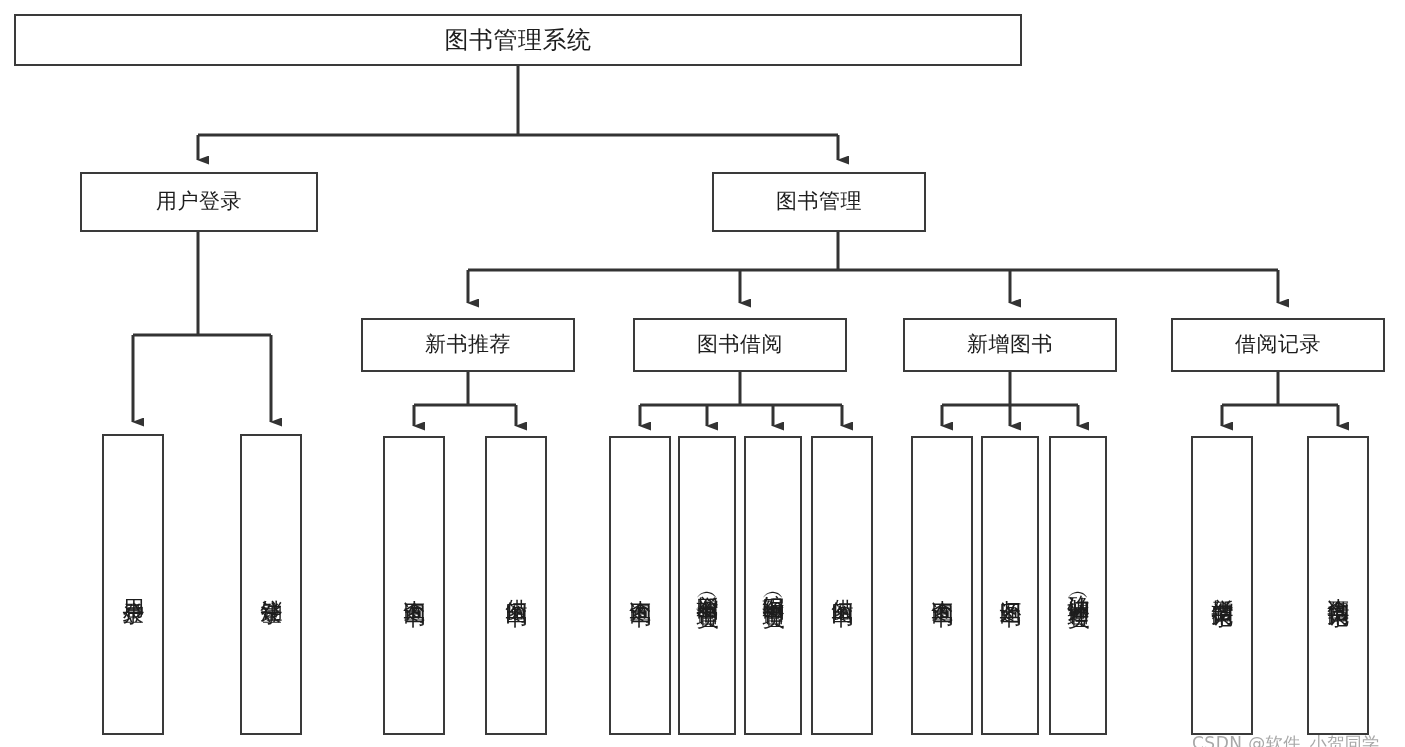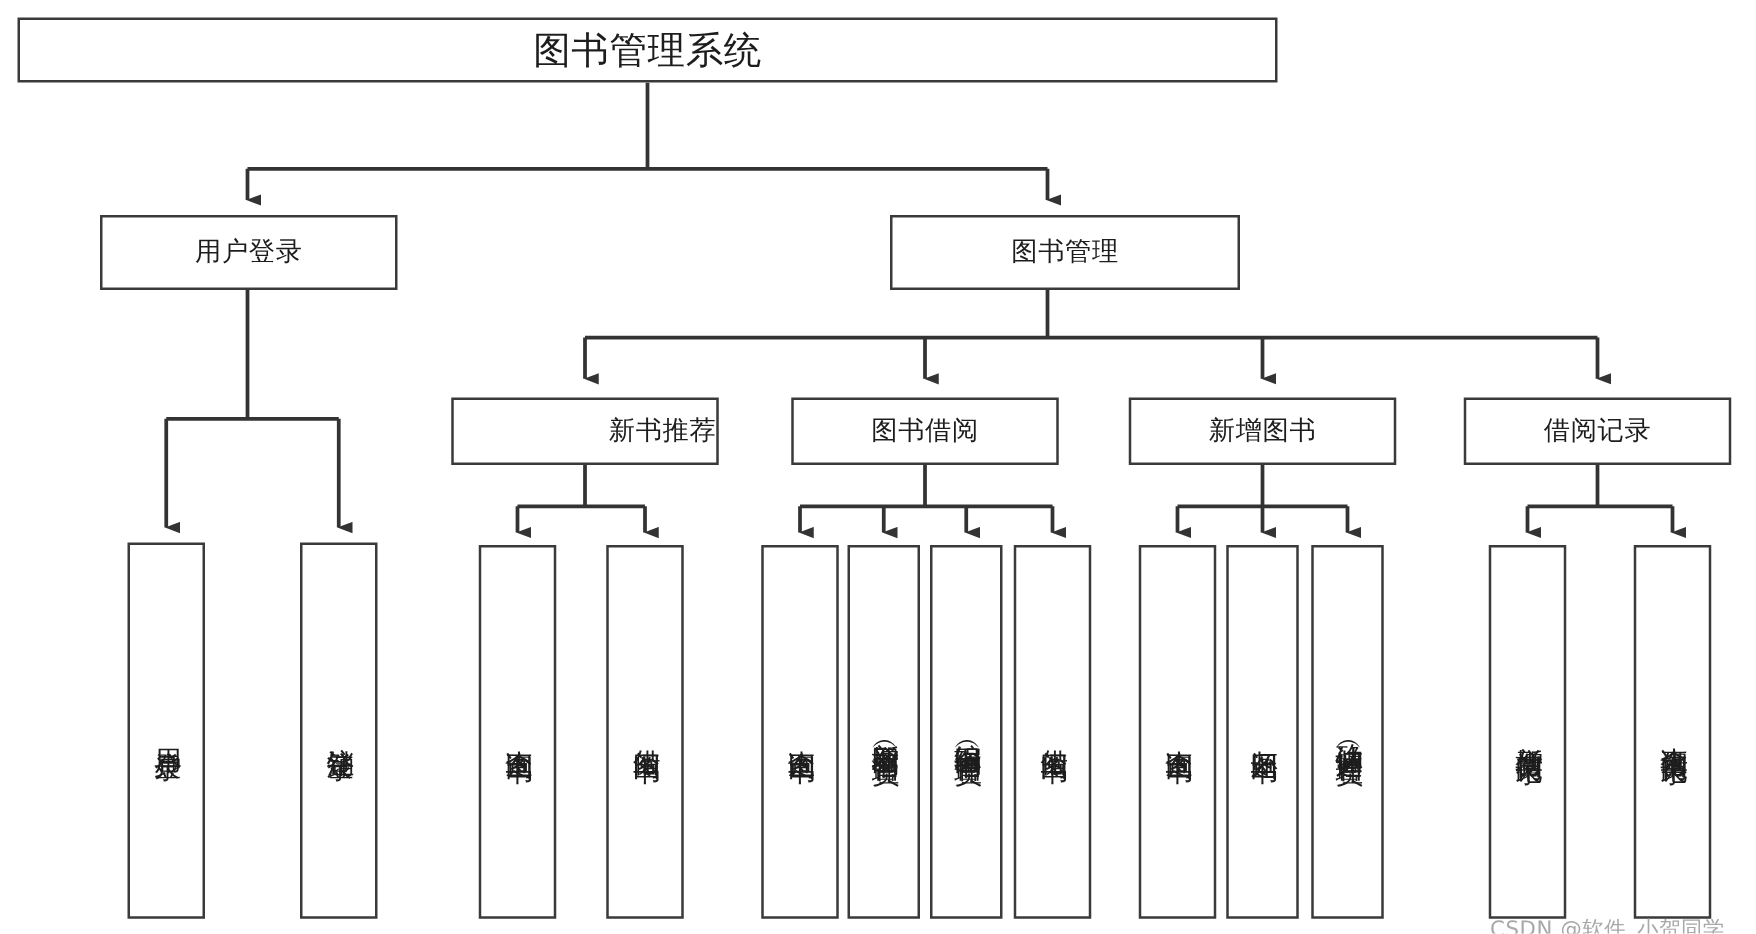--- a/index.html
+++ b/index.html
@@ -51,21 +51,21 @@
   }
   .node.vertical .label {
     writing-mode: vertical-rl;
     text-orientation: upright;
     font-size: 22px;
     line-height: 1.22;
     letter-spacing: 2px;
     max-height: 100%;
   }
   .node.root .label {
-    font-size: 30px;
+    font-size: 24px;
   }
   .watermark {
     position: absolute;
     font-size: 17px;
     color: #a8a8a8;
     white-space: nowrap;
     letter-spacing: 0.5px;
   }
 </style>
 </head>
@@ -124,25 +124,25 @@
   </svg>
 
   <div class="node horizontal root" style="left:14px; top:14px; width:1008px; height:52px;">
     <span class="label">图书管理系统</span>
   </div>
 
   <div class="node horizontal" style="left:80px; top:172px; width:238px; height:60px;">
     <span class="label">用户登录</span>
   </div>
 
-  <div class="node horizontal" style="left:712px; top:172px; width:280px; height:60px;">
+  <div class="node horizontal" style="left:712px; top:172px; width:214px; height:60px;">
     <span class="label">图书管理</span>
   </div>
 
-  <div class="node horizontal" style="left:361px; top:318px; width:214px; height:54px;justify-content:flex-end;">
+  <div class="node horizontal" style="left:361px; top:318px; width:214px; height:54px;">
     <span class="label">新书推荐</span>
   </div>
 
   <div class="node horizontal" style="left:633px; top:318px; width:214px; height:54px;justify-content:center;">
     <span class="label">图书借阅</span>
   </div>
 
   <div class="node horizontal" style="left:903px; top:318px; width:214px; height:54px;">
     <span class="label">新增图书</span>
   </div>

